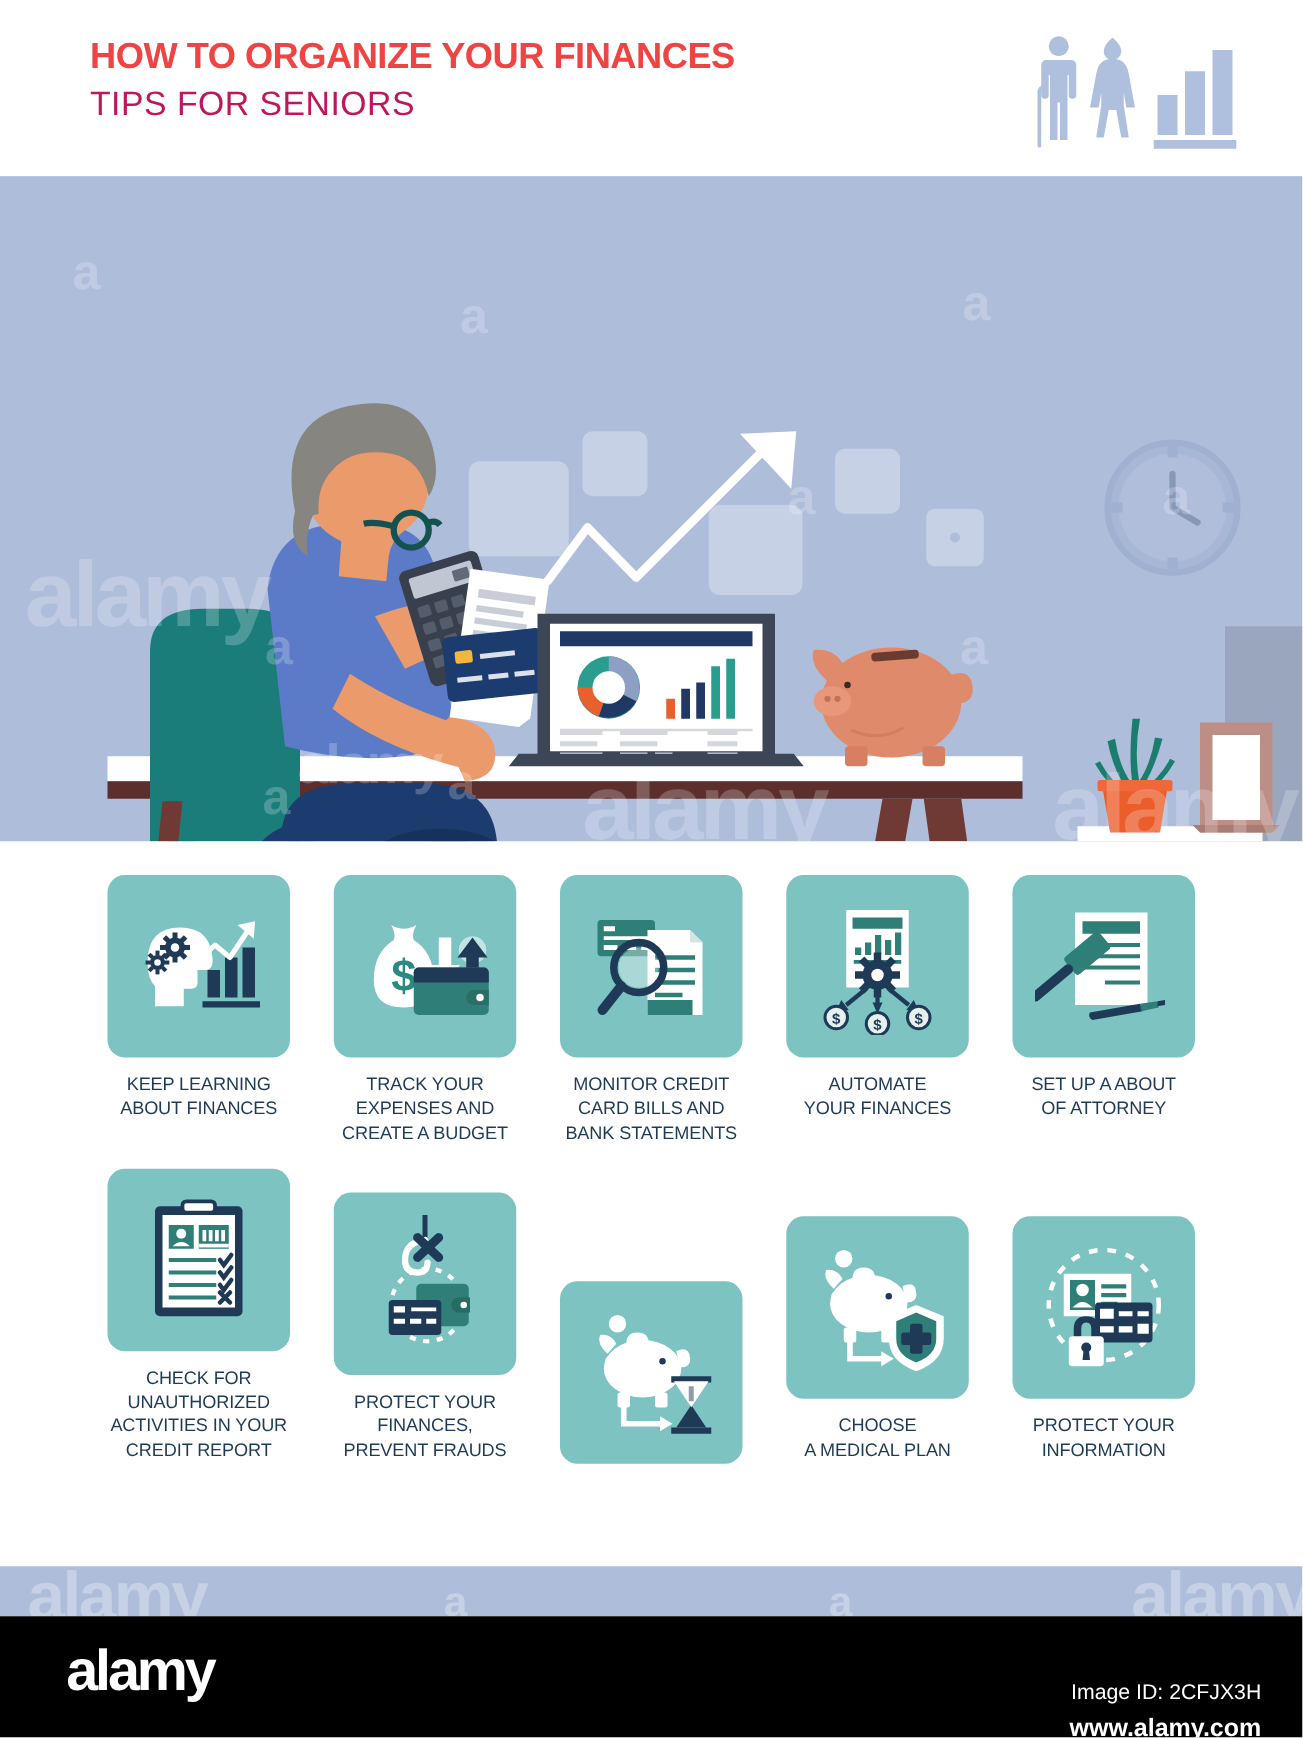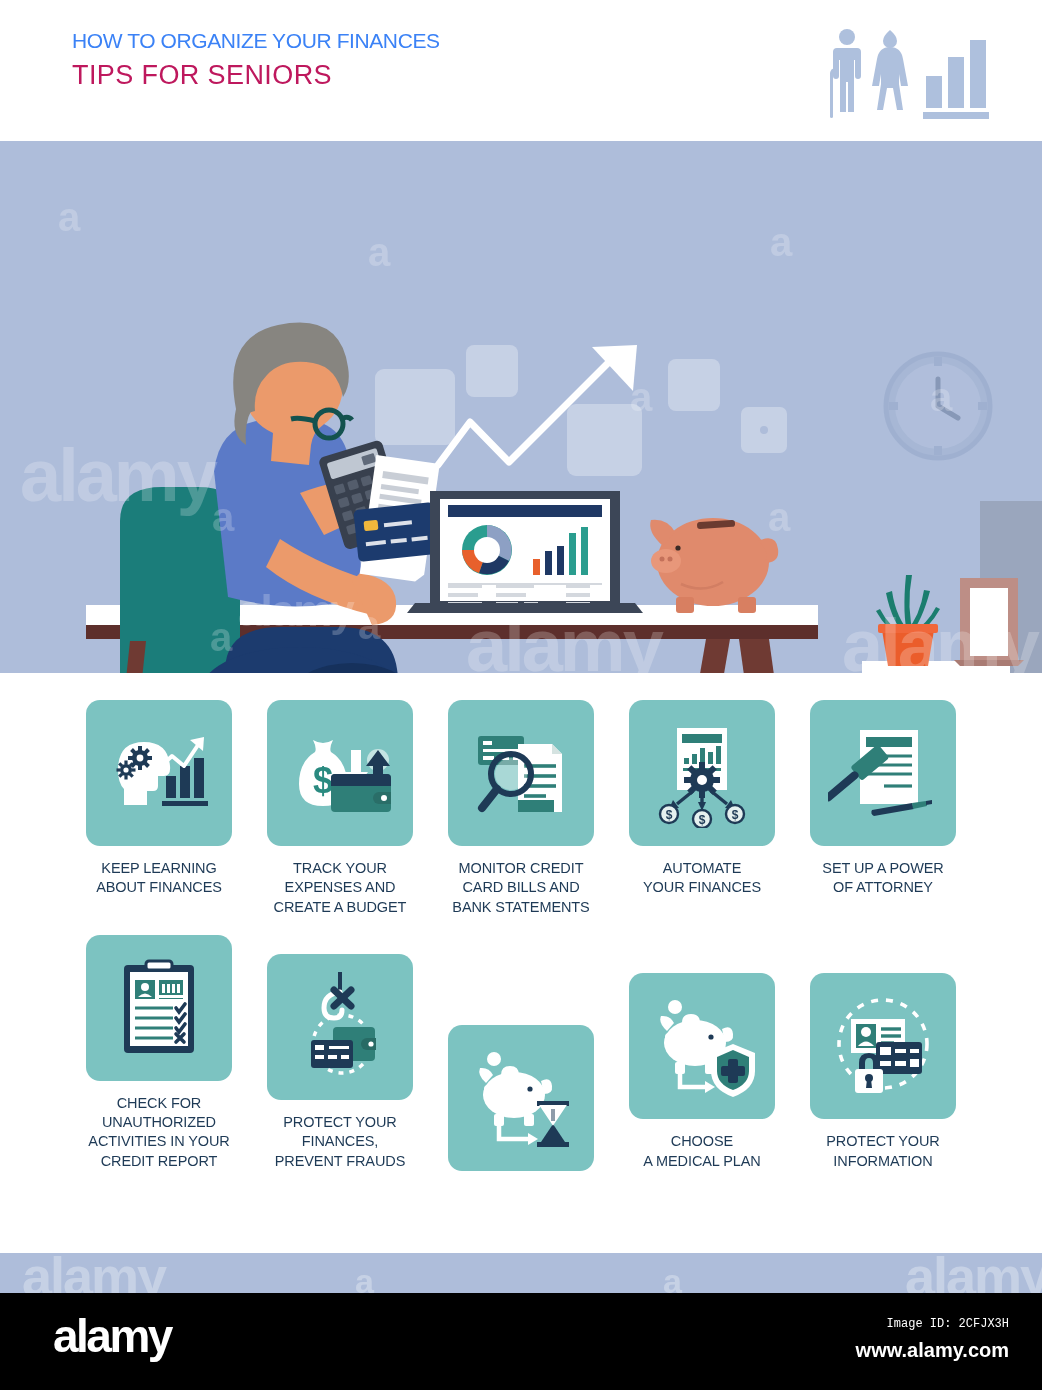--- a/index.html
+++ b/index.html
@@ -11,22 +11,22 @@
     overflow:hidden;
   }
 
   
   .header {
     position:absolute; left:0; top:0; width:1042px; height:140px;
     background:#ffffff;
   }
   .header-titles { position:absolute; left:72px; top:30px; }
   .title-main {
-    font-size:21px; font-weight:normal; letter-spacing:-0.4px;
-    color:#3b82f6; line-height:1.05; white-space:nowrap;
+    font-size:29px; font-weight:bold; letter-spacing:-0.4px;
+    color:#ef4444; line-height:1.05; white-space:nowrap;
   }
   .title-sub {
     font-size:27px; font-weight:normal; letter-spacing:0.4px;
     color:#be185d; line-height:1.2; margin-top:7px; white-space:nowrap;
   }
   .header-icons {
     position:absolute; right:42px; top:28px; width:180px; height:92px;
   }
 
   
@@ -63,22 +63,22 @@
     position:absolute; left:0; top:1293px; width:1042px; height:97px;
     background:#000000;
   }
   .alamy-logo {
     position:absolute; left:53px; top:20px;
     color:#ffffff; font-size:46px; font-weight:bold;
     font-family:"Liberation Sans", sans-serif;
     letter-spacing:-2.5px; line-height:1;
   }
   .footer-right { position:absolute; right:33px; top:22px; text-align:right; }
-  .footer-id { color:#ffffff; font-size:12px; line-height:1.6;
-               font-family:Liberation Mono, monospace; }
+  .footer-id { color:#ffffff; font-size:17px; line-height:1.6;
+               font-family:Liberation Sans, sans-serif;margin-top:25px; }
   .footer-url { color:#ffffff; font-size:20px; font-weight:bold; line-height:1.6;
                 font-family:"Liberation Sans", sans-serif; }
 </style>
 </head>
 <body>
 
 <div class="header">
   <div class="header-titles">
     <div class="title-main">HOW TO ORGANIZE YOUR FINANCES</div>
     <div class="title-sub">TIPS FOR SENIORS</div>
@@ -519,21 +519,21 @@
             <rect x="24" y="34" width="36" height="18" rx="3" fill="#2f7f78"></rect>
             <rect x="-16" y="39" width="42" height="8" rx="4" fill="#1e3a56"></rect>
           </g>
           <g>
             <path d="M44 92 l40 -7 l2 6 l-40 7 a4 4 0 0 1 -2 -6 z" fill="#1e3a56"></path>
             <path d="M84 85 l14 -2 l1 5 l-14 3 z" fill="#2f7f78"></path>
             <path d="M98 83 l6 -1 l0 4 l-6 1 z" fill="#1e3a56"></path>
           </g>
         </svg>
       </div>
-      <div class="card-label">SET UP A POWER
+      <div class="card-label">SET UP A ABOUT
 OF ATTORNEY</div>
     </div>
   </div>
 
   <div class="row row2">
 
     <div class="card">
       <div class="tile">
         <svg width="110" height="110" viewBox="0 0 110 110">
           <rect x="20" y="12" width="70" height="88" rx="4" fill="#1e3a56"></rect>

